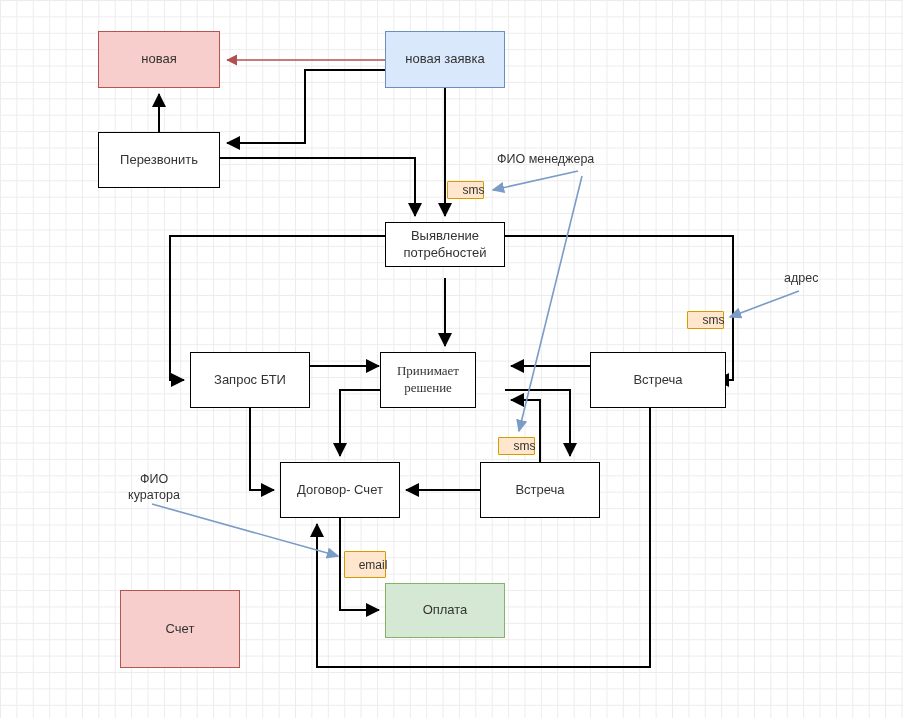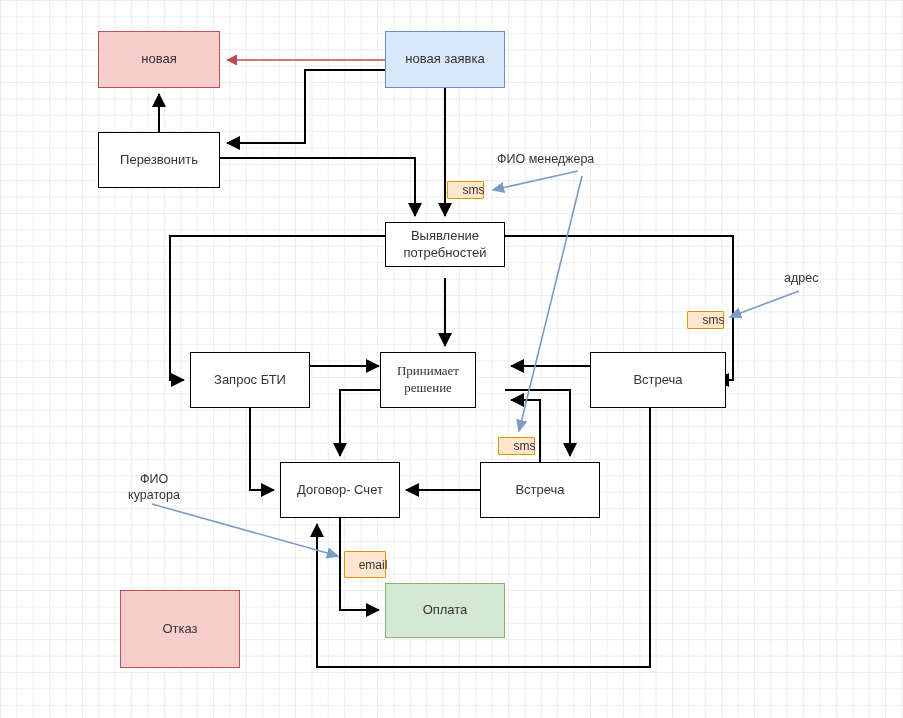--- a/index.html
+++ b/index.html
@@ -116,21 +116,21 @@
 
   <div class="node" style="left:480px;top:462px;width:120px;height:56px;">
     <span>Встреча</span>
   </div>
 
   <div class="node green" style="left:385px;top:583px;width:120px;height:55px;">
     <span>Оплата</span>
   </div>
 
   <div class="node red" style="left:120px;top:590px;width:120px;height:78px;">
-    <span>Отказ</span>
+    <span>Счет</span>
   </div>
 
   <div class="tag" style="left:447px;top:181px;width:37px;height:18px;">
     <span>sms</span>
   </div>
   <div class="tag" style="left:687px;top:311px;width:37px;height:18px;">
     <span>sms</span>
   </div>
   <div class="tag" style="left:498px;top:437px;width:37px;height:18px;">
     <span>sms</span>

